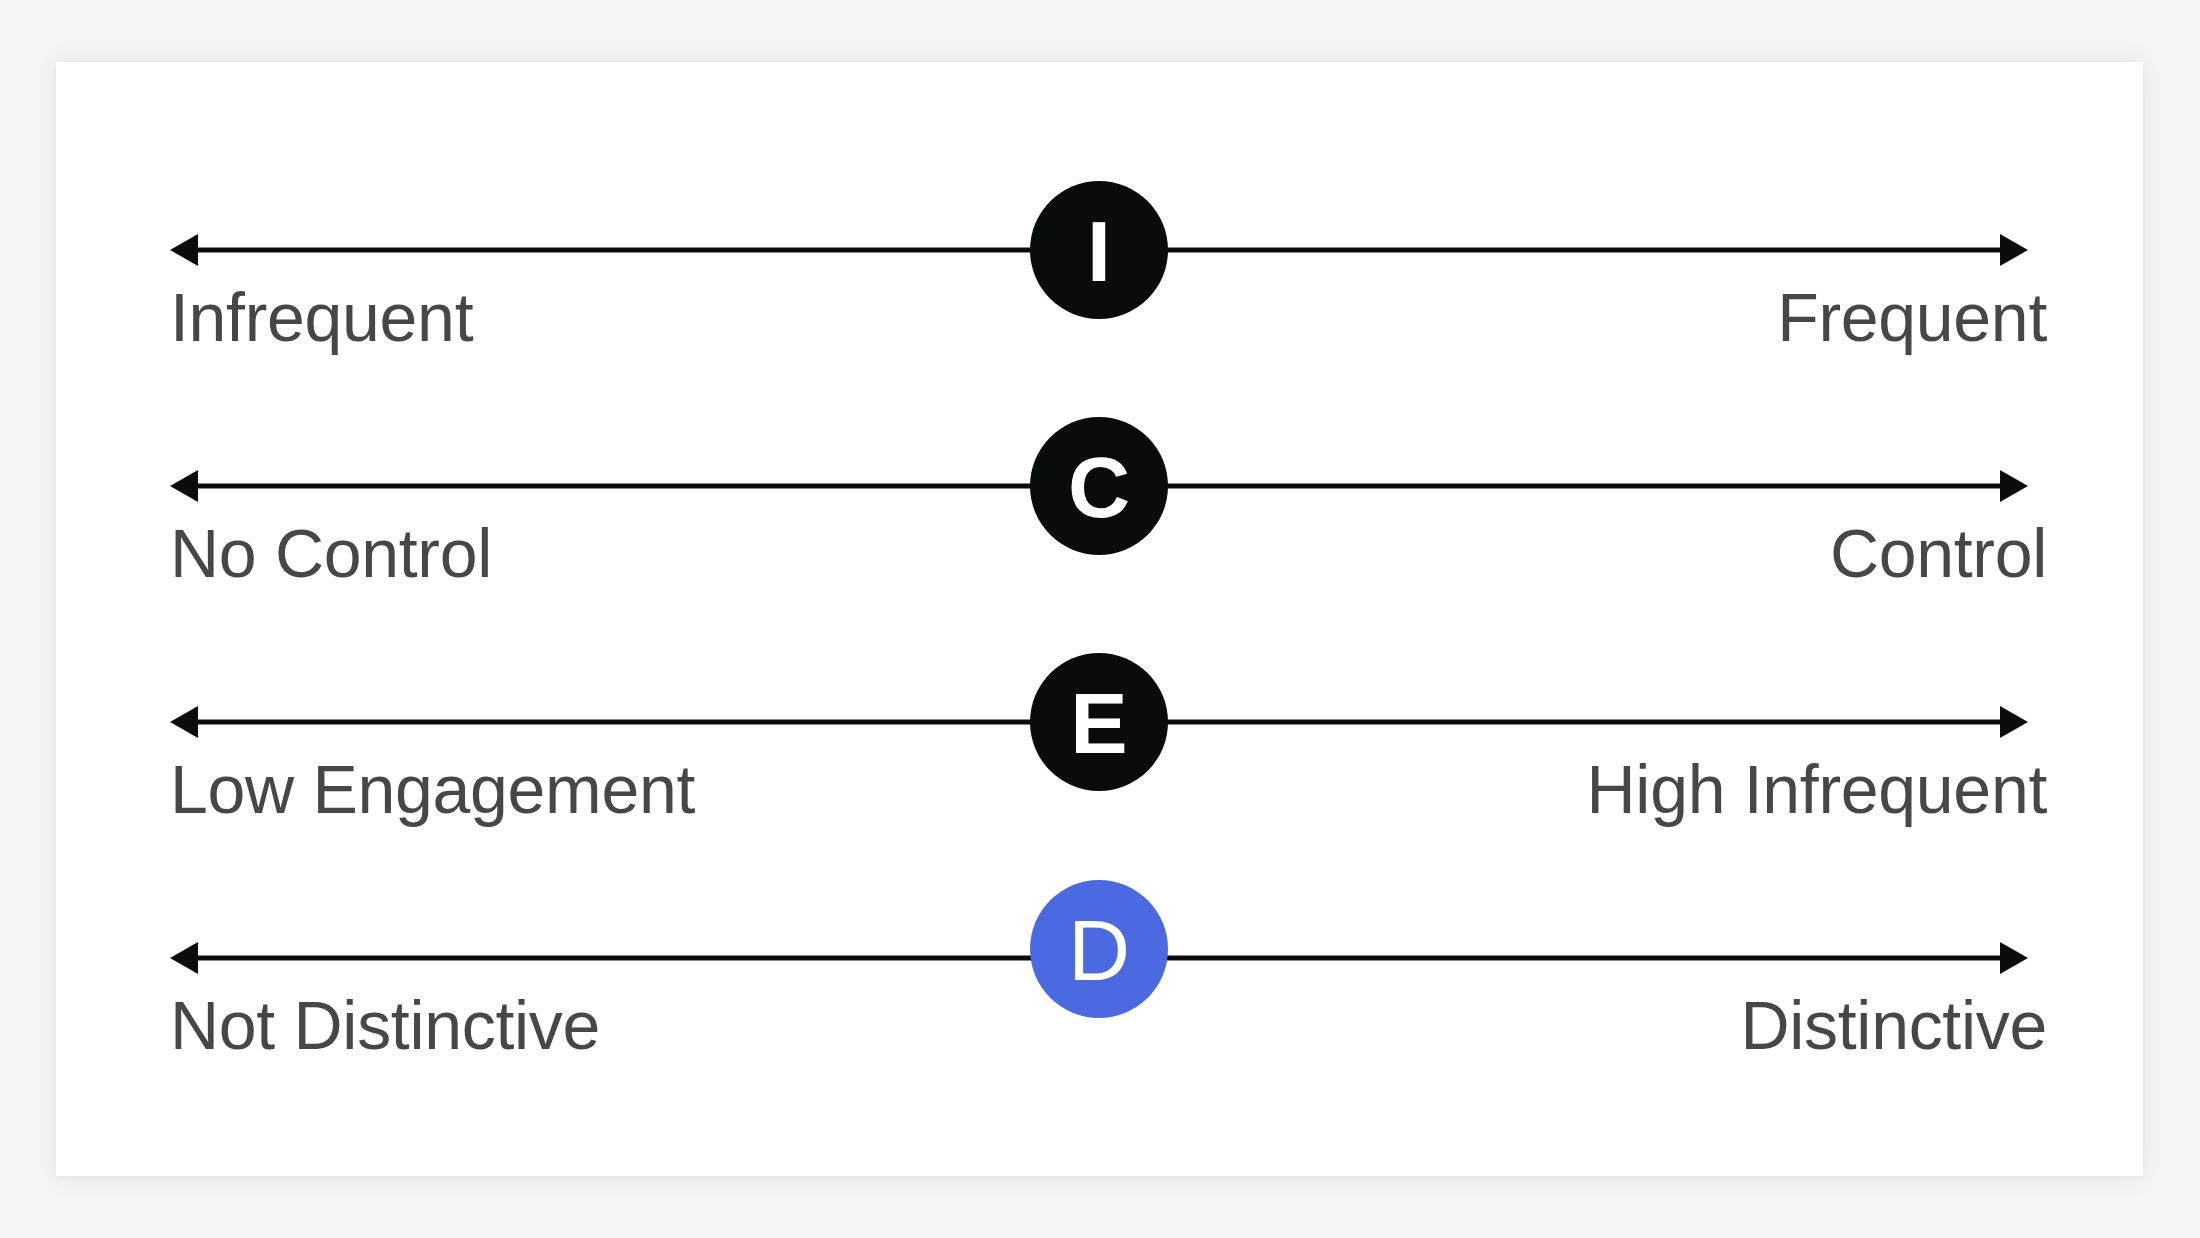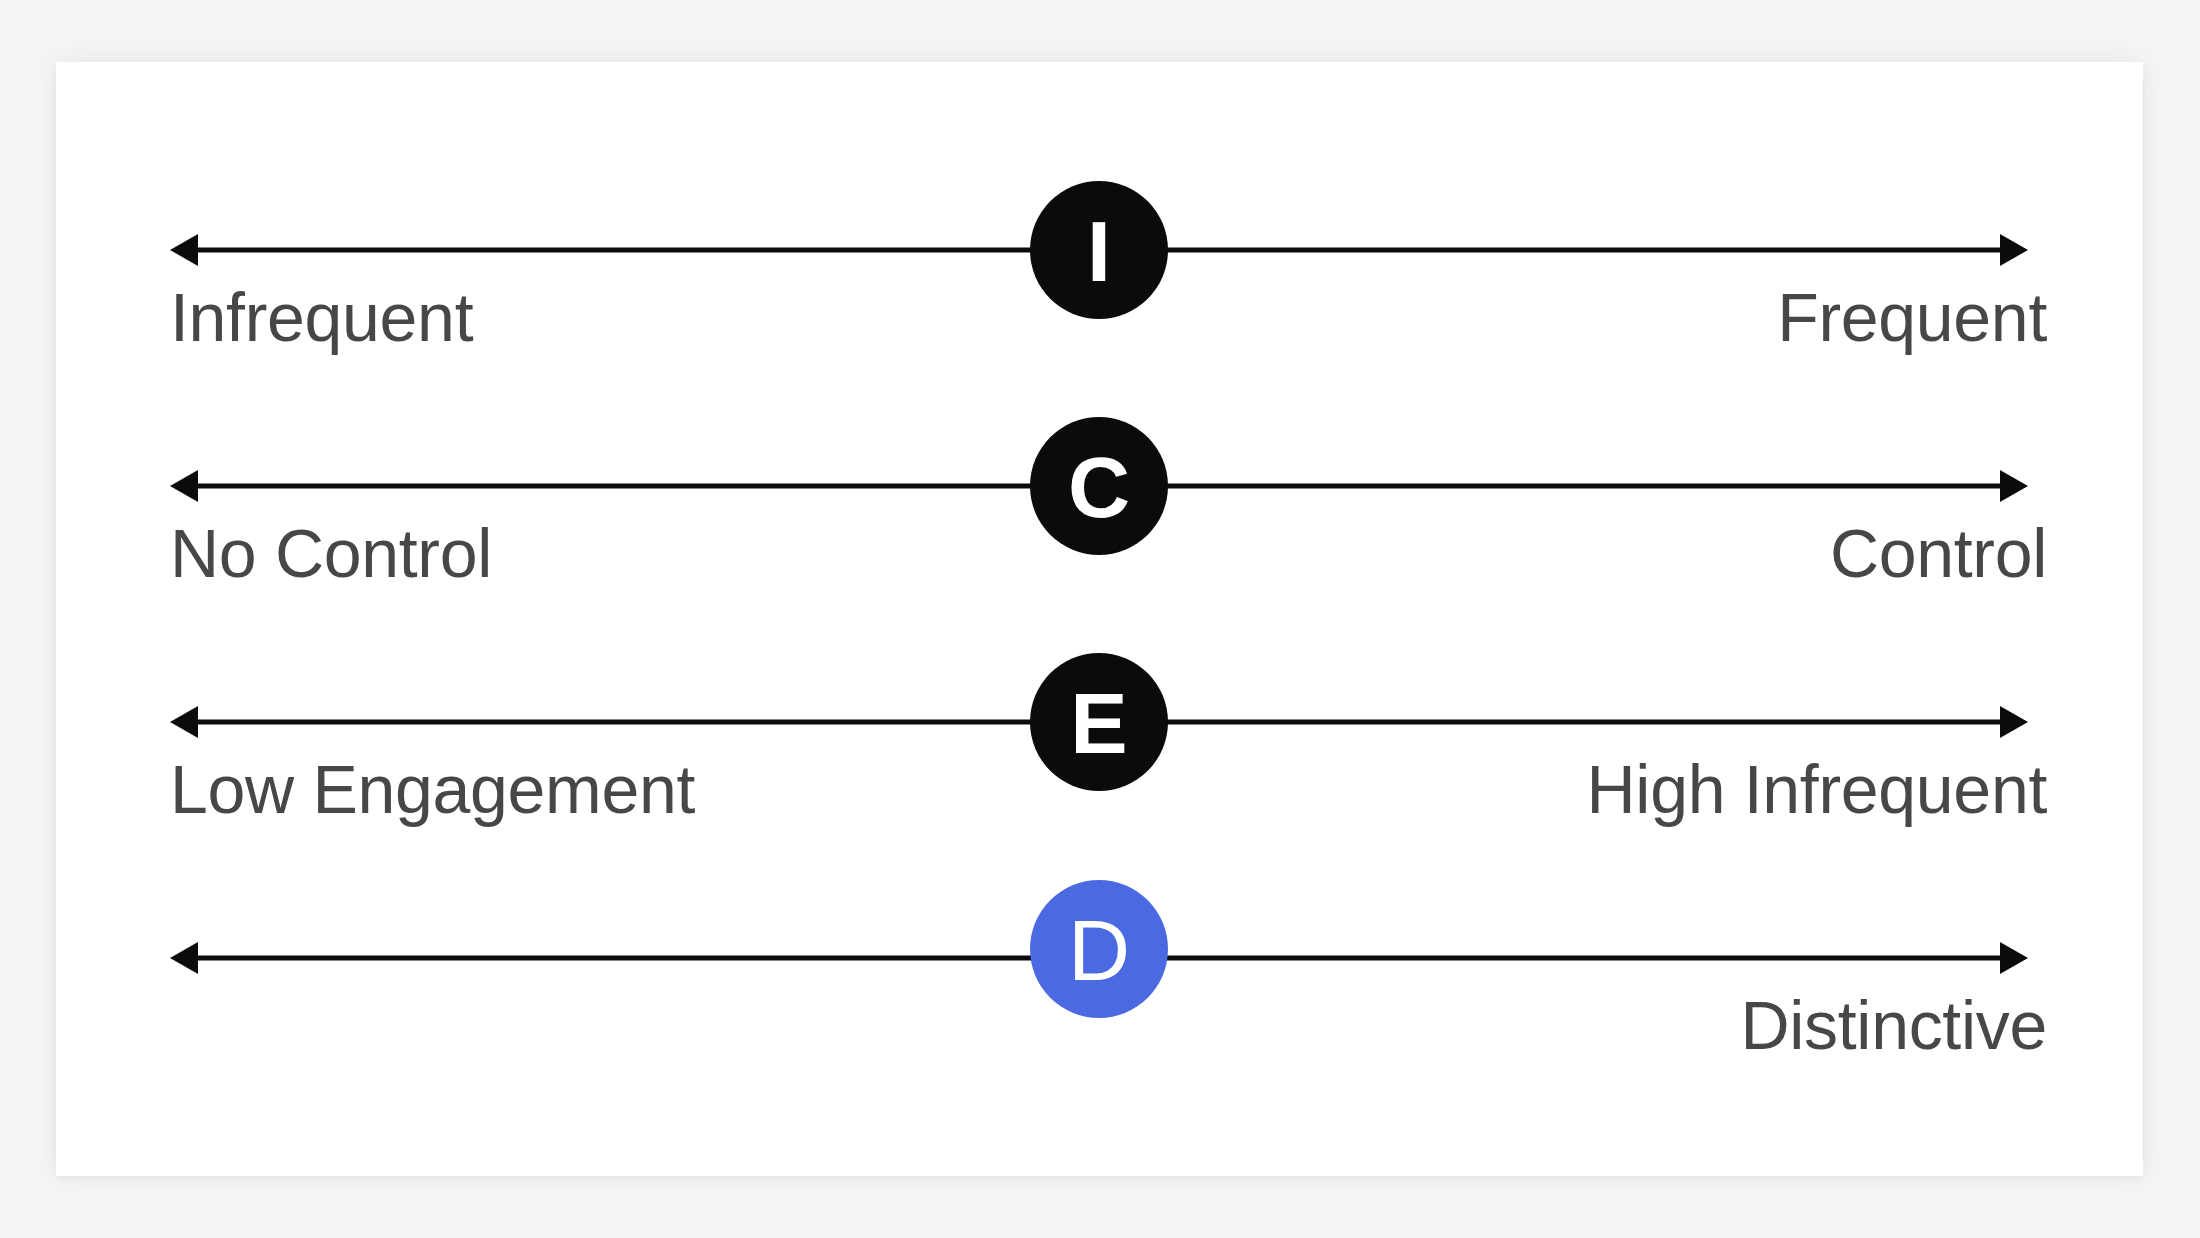--- a/index.html
+++ b/index.html
@@ -119,14 +119,15 @@
   <div class="axis">
     <svg width="1858" height="32" viewBox="0 0 1858 32">
       <polygon points="0,16 28,0 28,32" fill="#0a0c0b"></polygon>
       <rect x="26" y="13.5" width="1806" height="5" fill="#0a0c0b"></rect>
       <polygon points="1858,16 1830,0 1830,32" fill="#0a0c0b"></polygon>
     </svg>
   </div>
   <div class="badge accent" style="background:#4b6ae2; top:-78px;">
     <span>D</span>
   </div>
+  <div class="label left">Not Distinctive</div>
   <div class="label right">Distinctive</div>
 </div>
 
 </body></html>

